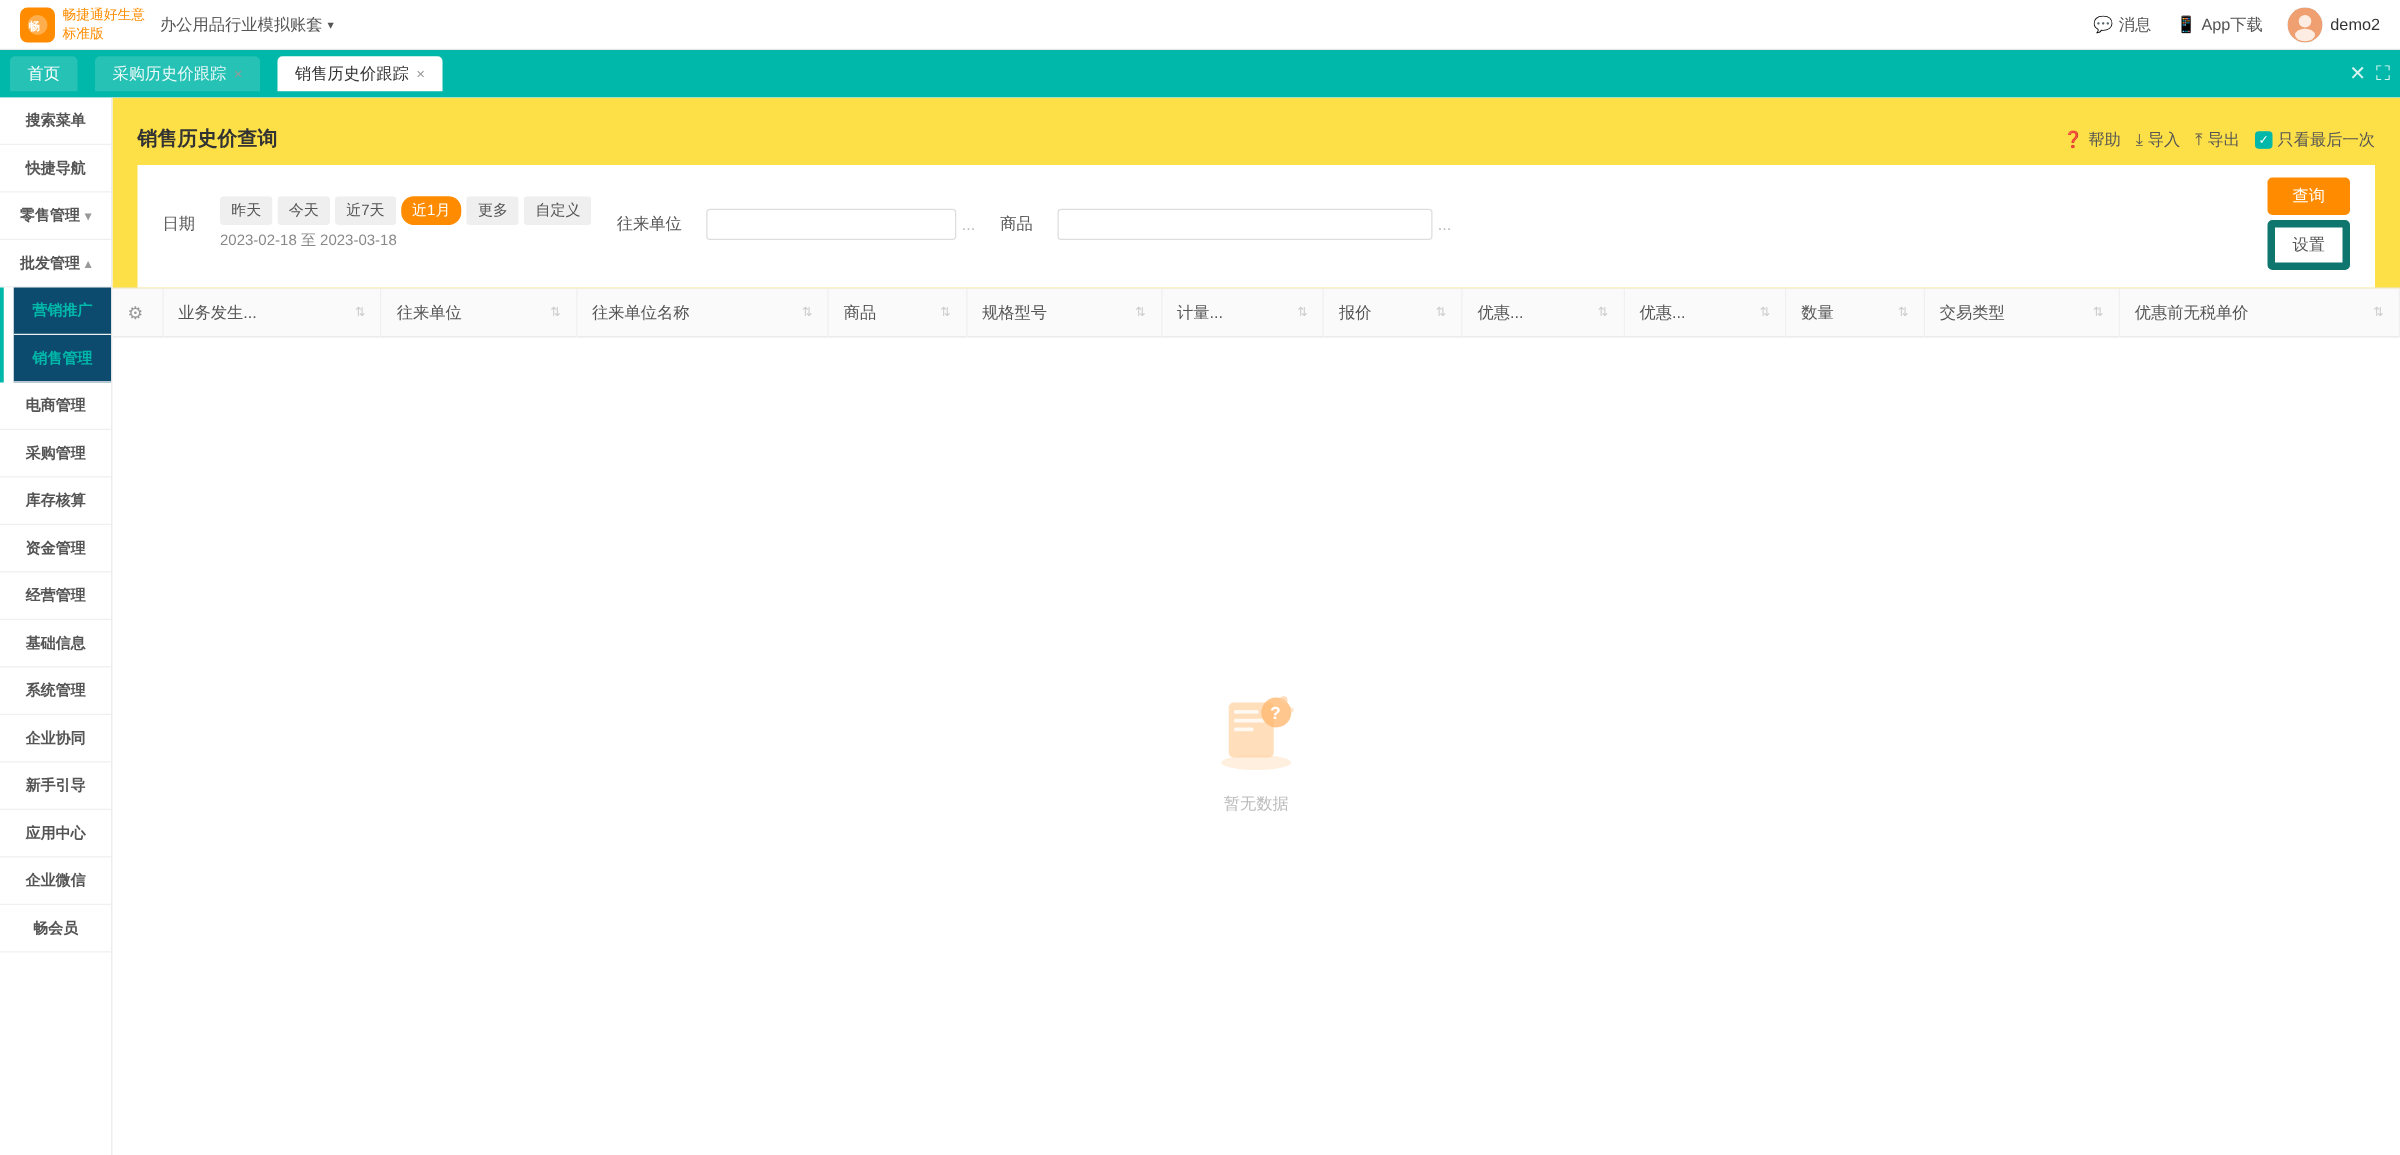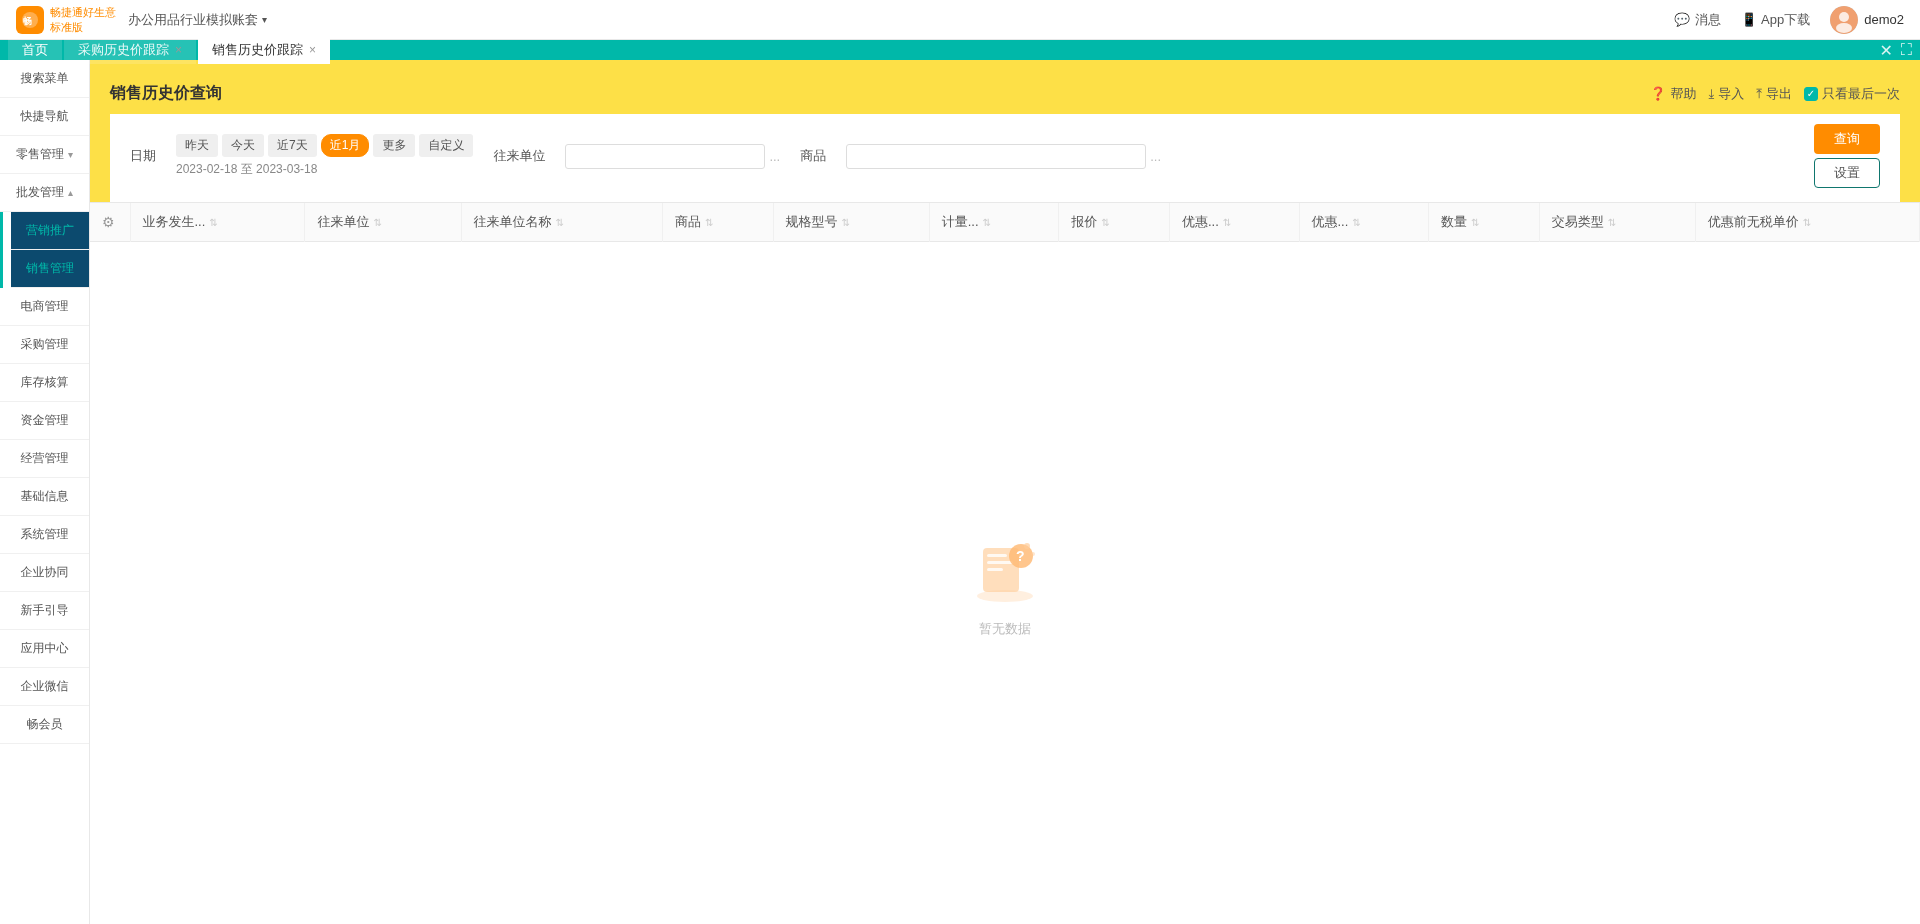--- a/index.html
+++ b/index.html
@@ -25,27 +25,27 @@
     .app-selector span { color: #555; }
     .chevron-down { color: #999; font-size: 10px; }
 
     .top-bar-right { display: flex; align-items: center; gap: 20px; }
     .top-bar-btn { display: flex; align-items: center; gap: 4px; color: #555; font-size: 13px; cursor: pointer; }
     .user-area { display: flex; align-items: center; gap: 6px; cursor: pointer; }
     .avatar { width: 28px; height: 28px; border-radius: 50%; background: #ccc; overflow: hidden; display: flex; align-items: center; justify-content: center; }
 
     
     .tab-bar {
-      height: 20px;
+      height: 38px;
       background: #00b8a9;
       display: flex;
       align-items: center;
       padding: 0 8px;
       flex-shrink: 0;
-      gap: 2px;
+      gap: 14px;
     }
     .tab-item {
       height: 28px;
       padding: 0 14px;
       border-radius: 4px 4px 0 0;
       display: flex;
       align-items: center;
       gap: 6px;
       font-size: 13px;
       cursor: pointer;
@@ -81,20 +81,21 @@
       text-align: center;
       cursor: pointer;
       font-size: 12px;
       color: #555;
       border-bottom: 1px solid #f0f0f0;
       display: flex;
       align-items: center;
       justify-content: center;
       gap: 4px;
       min-height: 38px;
+      font-weight: bold;
     }
     .sidebar-item.active { color: #00b8a9; background: #0c4a6e; }
     .sidebar-arrow { font-size: 10px; color: #999; }
 
     
     .content-area {
       flex: 1;
       display: flex;
       flex-direction: column;
       overflow: hidden;
@@ -159,21 +160,21 @@
     .filter-input {
       border: 1px solid #ddd; border-radius: 3px; padding: 4px 8px;
       font-size: 13px; color: #333; width: 220px; outline: none;
     }
     .filter-dots { color: #bbb; font-size: 13px; cursor: pointer; }
     .search-btn {
       background: #ff8c00; color: #fff; border: none; border-radius: 4px;
       padding: 6px 20px; font-size: 13px; cursor: pointer; white-space: nowrap;
     }
     .settings-btn {
-      background: #fff; color: #555; border: 1px solid #0f766e; border-radius: 4px;
+      background: #fff; color: #555; border: 6px solid #0f766e; border-radius: 4px;
       padding: 5px 14px; font-size: 13px; cursor: pointer; white-space: nowrap;
     }
 
     
     .table-container {
       flex: 1;
       background: #fff;
       margin: 0;
       overflow: auto;
       display: flex;
@@ -191,21 +192,21 @@
     .data-table thead th {
       padding: 10px 12px;
       text-align: left;
       color: #555;
       font-weight: normal;
       border-right: 1px solid #f0f0f0;
       white-space: nowrap;
       user-select: none;
       cursor: pointer;
     }
-    .th-inner { display: flex; align-items: center; gap: 4px; }
+    .th-inner { display: flex; align-items: center; gap: 4px; justify-content: space-between; }
     .sort-icon { color: #ccc; font-size: 10px; }
     .settings-th { width: 40px; text-align: center; }
     .gear-btn { cursor: pointer; color: #999; font-size: 14px; }
 
     
     .empty-state {
       flex: 1;
       display: flex;
       flex-direction: column;
       align-items: center;

